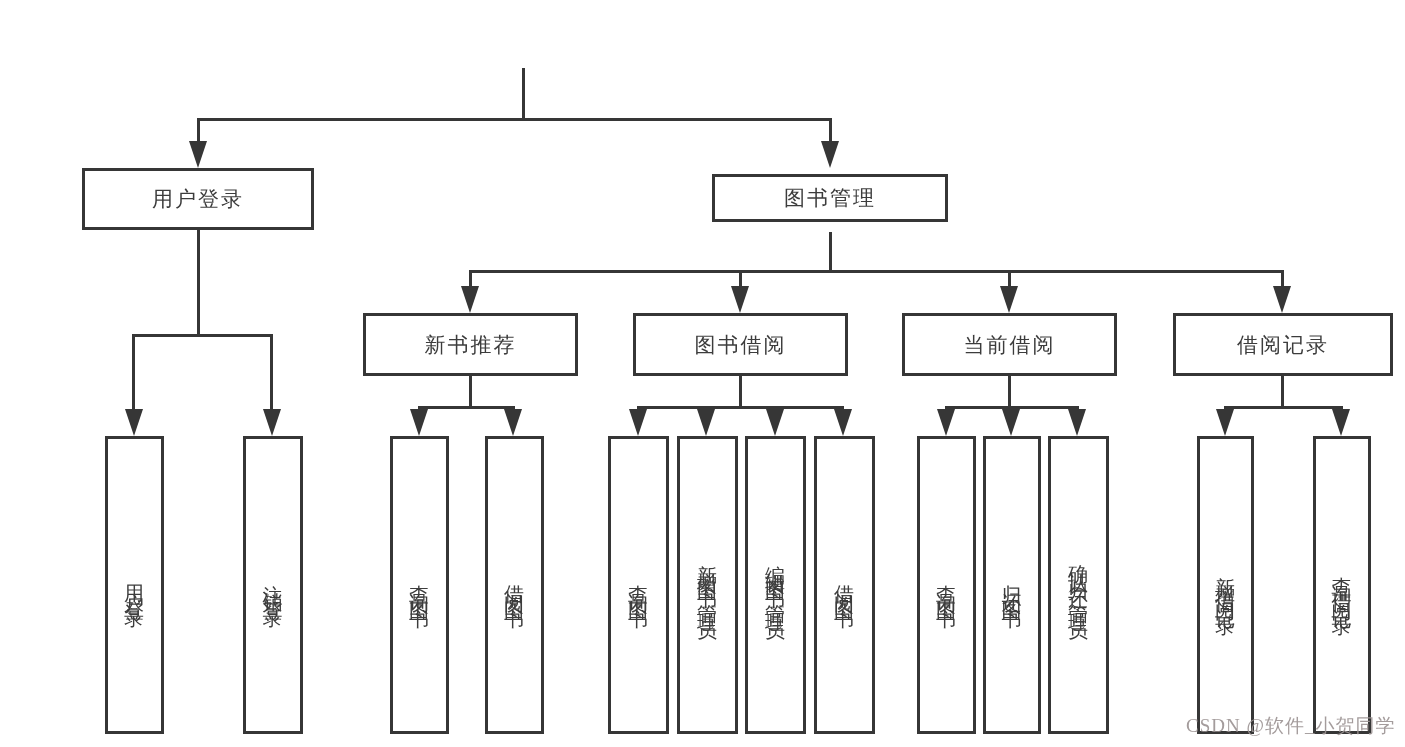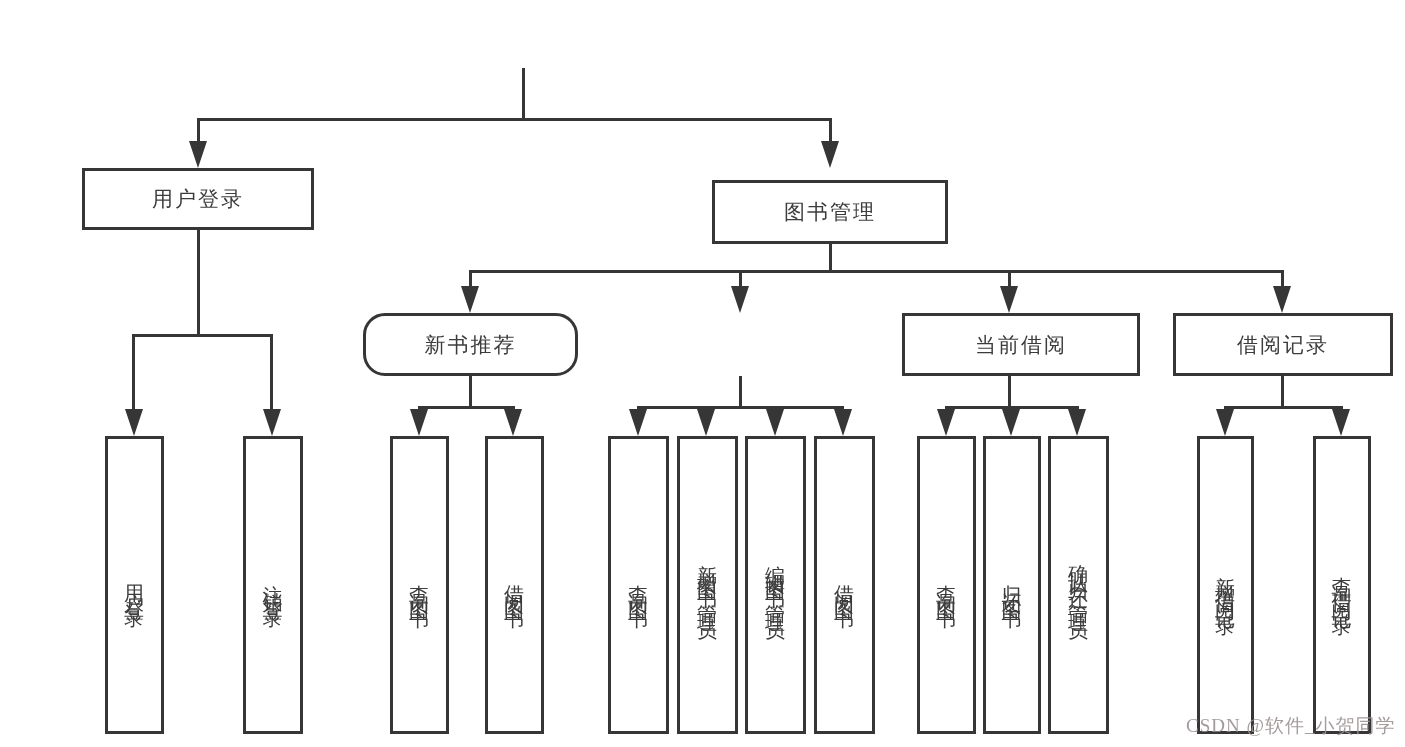--- a/index.html
+++ b/index.html
@@ -31,26 +31,26 @@
     display:flex;align-items:center;justify-content:center;
     writing-mode:vertical-rl;
     font-size:20px;letter-spacing:8px;
     line-height:1;
     z-index:2;
   }
   
   #root-box{left:22px;top:14px;width:1005px;height:54px;}
   
   #n-user-login{left:82px;top:168px;width:232px;height:62px;}
-  #n-book-mgmt{left:712px;top:180px;width:236px;height:64px;}
+  #n-book-mgmt{left:712px;top:174px;width:236px;height:48px;}
   
   .l3{top:313px;height:63px;}
-  #n-newbook{left:363px;width:215px;border-radius:22px;}
+  #n-newbook{left:363px;width:215px;}
   #n-borrowmod{left:633px;width:215px;}
-  #n-current{left:902px;width:238px;}
+  #n-current{left:902px;width:215px;}
   #n-record{left:1173px;width:220px;}
   
   #v-ul-login{left:105px;width:59px;}
   #v-ul-logout{left:243px;width:60px;}
   #v-nb-query{left:390px;width:59px;}
   #v-nb-borrow{left:485px;width:59px;}
   #v-bb-query{left:608px;width:61px;}
   #v-bb-add{left:677px;width:61px;}
   #v-bb-edit{left:745px;width:61px;}
   #v-bb-borrow{left:814px;width:61px;}
@@ -84,20 +84,21 @@
 </head>
 <body>
 
 <div class="canvas">
 
 
   <div class="hbox" id="n-user-login">用户登录</div>
   <div class="hbox" id="n-book-mgmt">图书管理</div>
 
   <div class="hbox l3" id="n-newbook">新书推荐</div>
+  <div class="hbox l3" id="n-borrowmod">图书借阅</div>
   <div class="hbox l3" id="n-current">当前借阅</div>
   <div class="hbox l3" id="n-record">借阅记录</div>
 
   <div class="vbox" id="v-ul-login">用户登录</div>
   <div class="vbox" id="v-ul-logout">注销登录</div>
 
   <div class="vbox" id="v-nb-query">查询图书</div>
   <div class="vbox" id="v-nb-borrow">借阅图书</div>
 
   <div class="vbox" id="v-bb-query">查询图书</div>

